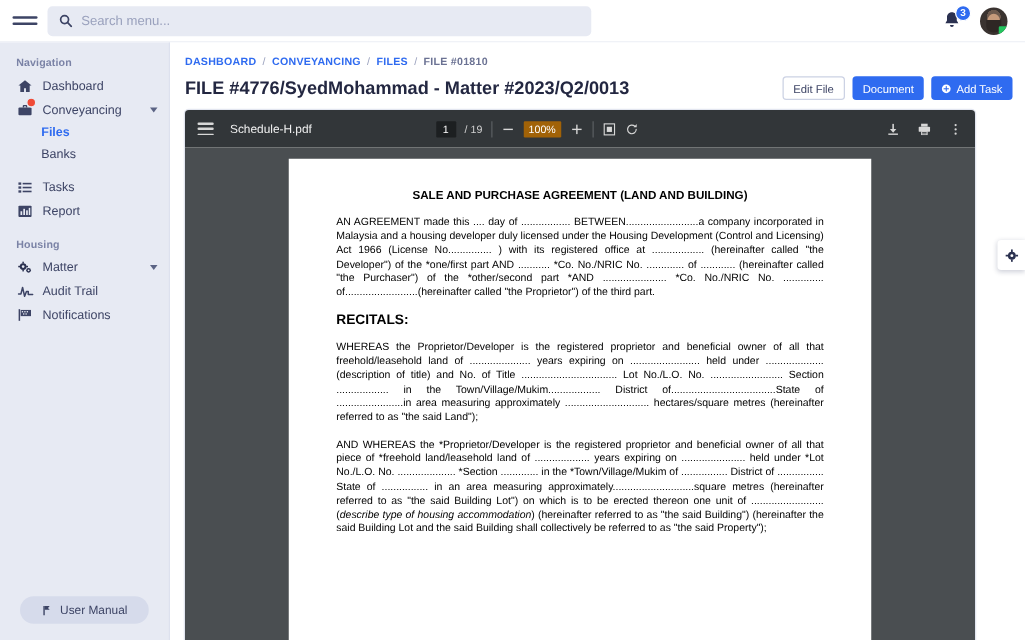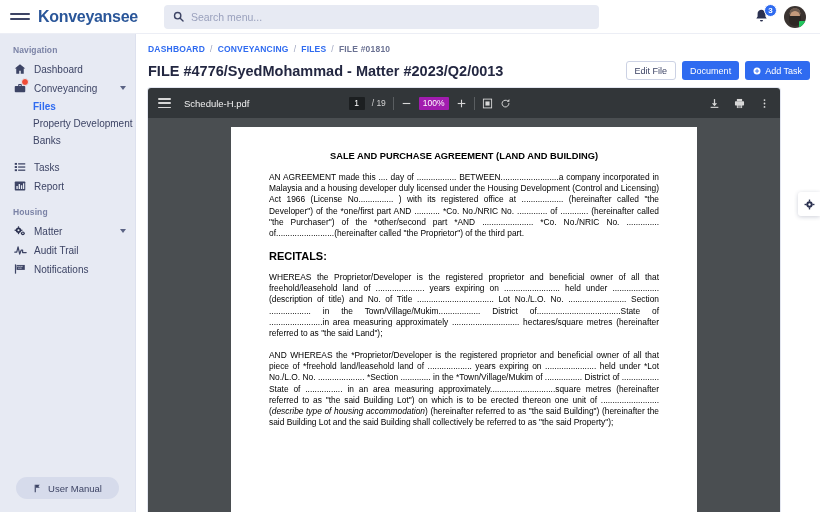--- a/index.html
+++ b/index.html
@@ -172,21 +172,21 @@
   .tb-center { margin: 0 auto; display: flex; align-items: center; gap: 7px; }
   .pg-box {
     background: #1c1f21; color: #fff; font-size: 8.5px;
     width: 16px; height: 13px; border-radius: 1px;
     display: flex; align-items: center; justify-content: center;
   }
   .pg-total { font-size: 8.5px; color: #d2d2d2; }
   .divider { width: 1px; height: 13px; background: #5a5e61; }
   .tb-btn { color: #d8d8d8; cursor: pointer; display: flex; align-items: center; justify-content: center; }
   .zoom-box {
-    background: #a21caf; color: #fff; font-size: 8.5px;
+    background: #a16207; color: #fff; font-size: 8.5px;
     height: 13px; padding: 0 4px; border-radius: 1px;
     display: flex; align-items: center; justify-content: center;
   }
   .tb-right { margin-left: auto; display: flex; align-items: center; gap: 14px; }
   .pdf-stage {
     flex: 1; min-height: 0; background: #4a4e51;
     display: flex; justify-content: center; padding-top: 9px;
     overflow: hidden;
   }
   .pdf-page {
@@ -223,21 +223,20 @@
 </head>
 <body>
 
 <div class="app">
 
   <div class="topbar">
     <div class="hamburger">
       <i></i>
         <i></i>
     </div>
-    <div class="brand">Konveyansee</div>
 
     <div class="searchwrap">
       <svg viewBox="0 0 16 16">
         <circle cx="6.8" cy="6.8" r="4.6" fill="none" stroke="#3d4465" stroke-width="2"></circle>
         <line x1="10.4" y1="10.4" x2="14.6" y2="14.6" stroke="#3d4465" stroke-width="2" stroke-linecap="round"></line>
       </svg>
       <input class="search-input" type="text" placeholder="Search menu..." style="">
     </div>
 
     <div class="topright">
@@ -278,23 +277,20 @@
             <path d="M5.6 5.2V3.6a1 1 0 0 1 1-1h2.8a1 1 0 0 1 1 1v1.6h-1.5V4.1h-1.8v1.1z" fill="#3d4465"></path>
           </svg>
           <span class="ico-badge"></span>
         </span>
         <span>Conveyancing</span>
         <span class="caret"></span>
       </div>
 
       <div class="sub-item active">
         <span>Files</span>
-      </div>
-      <div class="sub-item">
-        <span>Property Development</span>
       </div>
       <div class="sub-item">
         <span>Banks</span>
       </div>
 
       <div class="spacer8"></div>
 
       <div class="nav-item">
         <span class="nav-ico">
           <svg viewBox="0 0 16 16" width="12" height="12">

